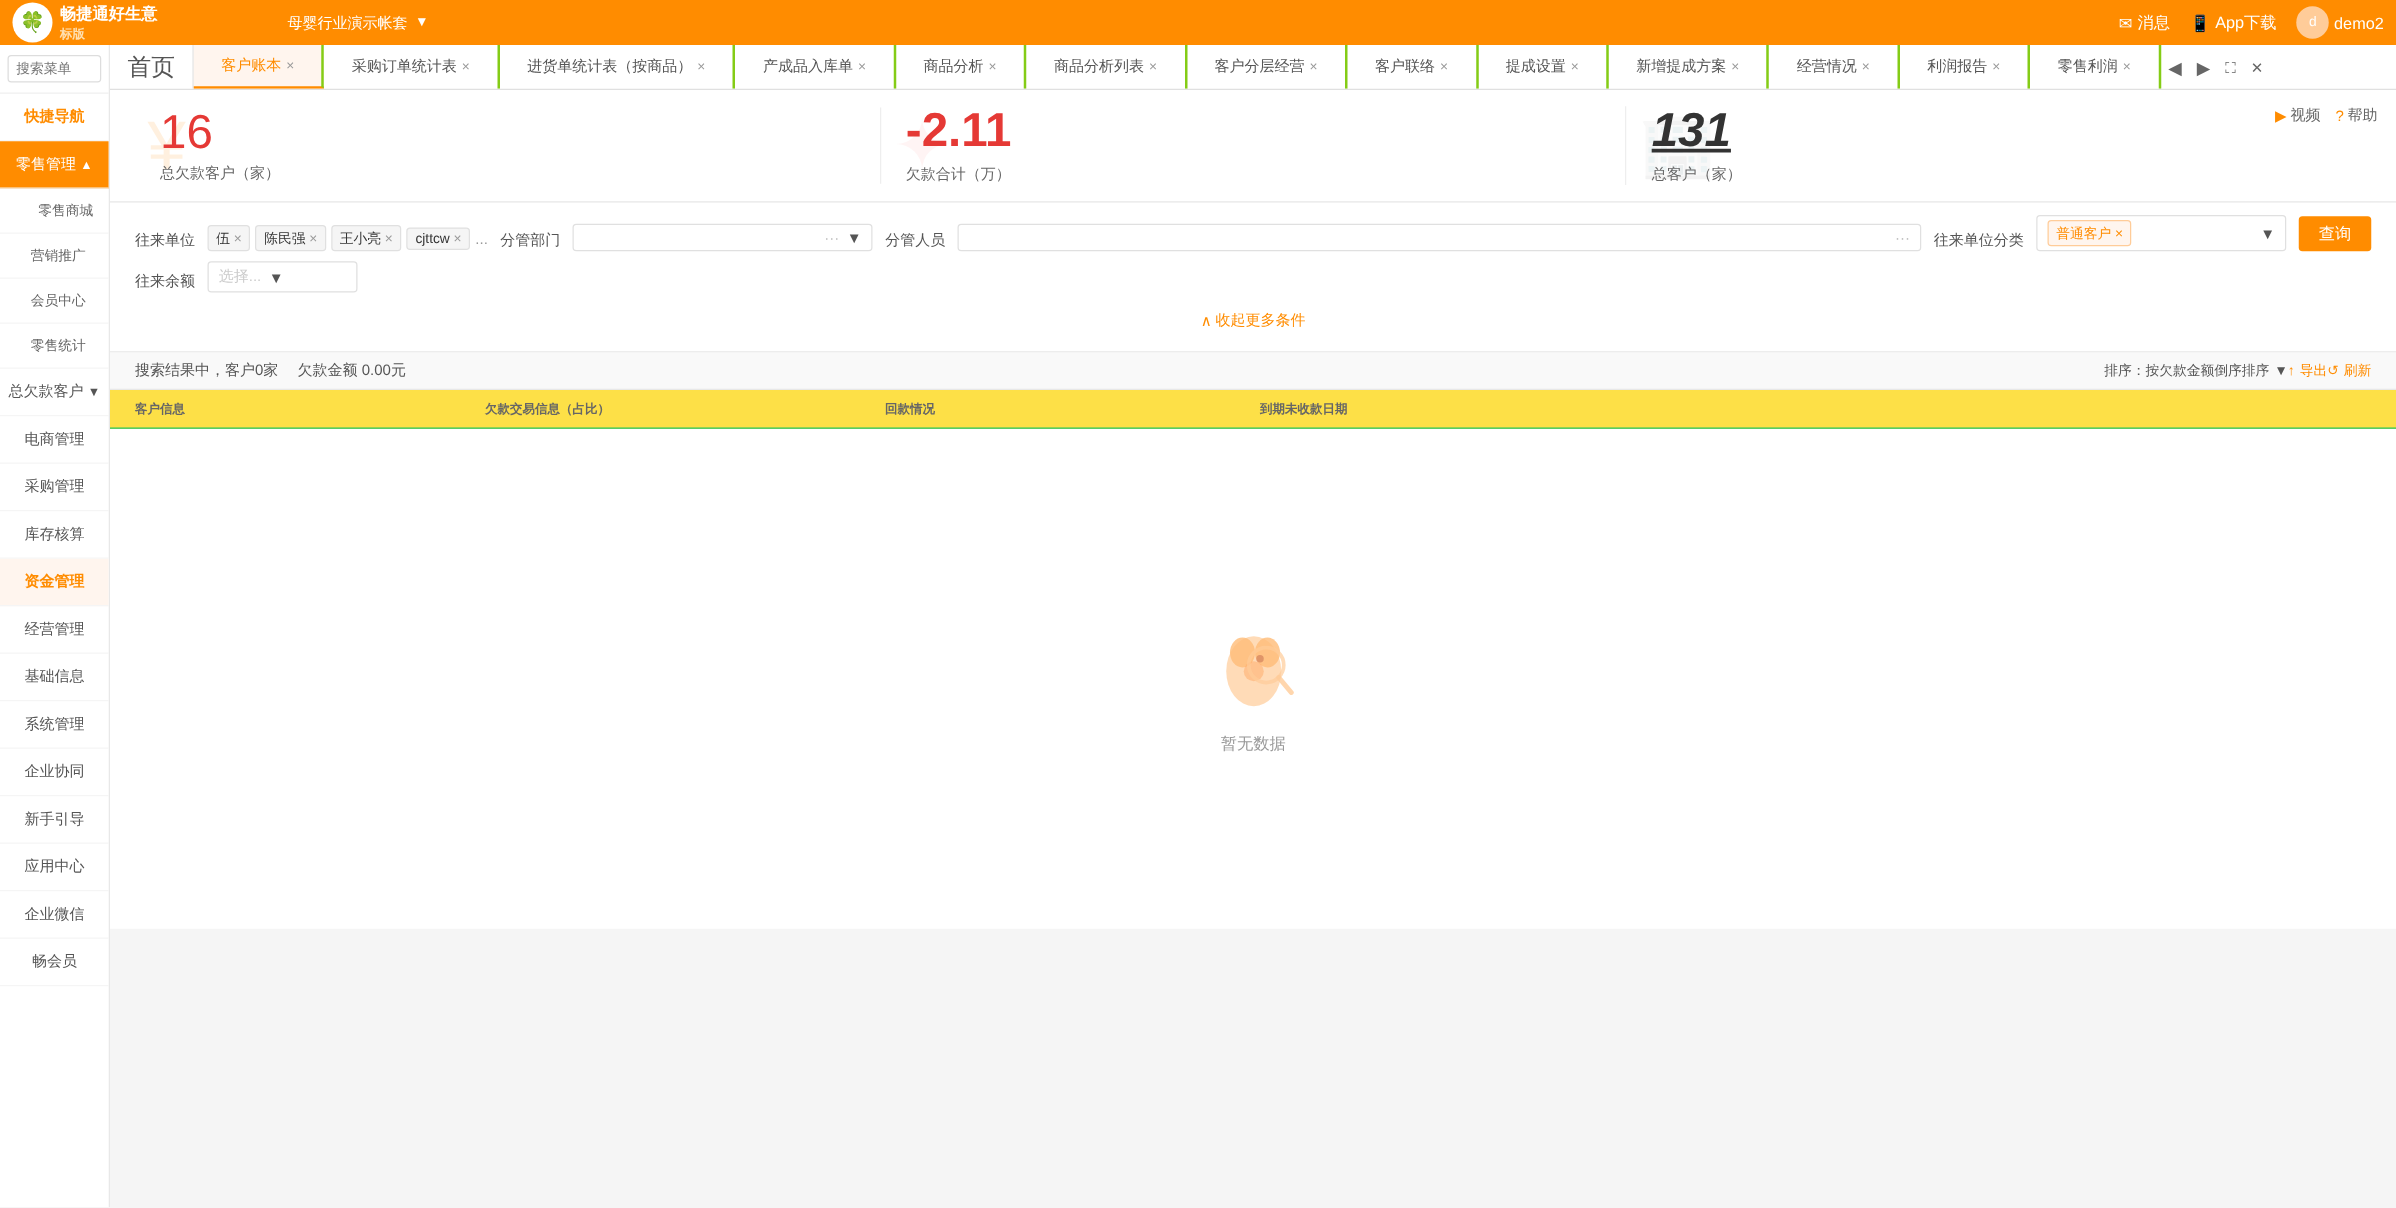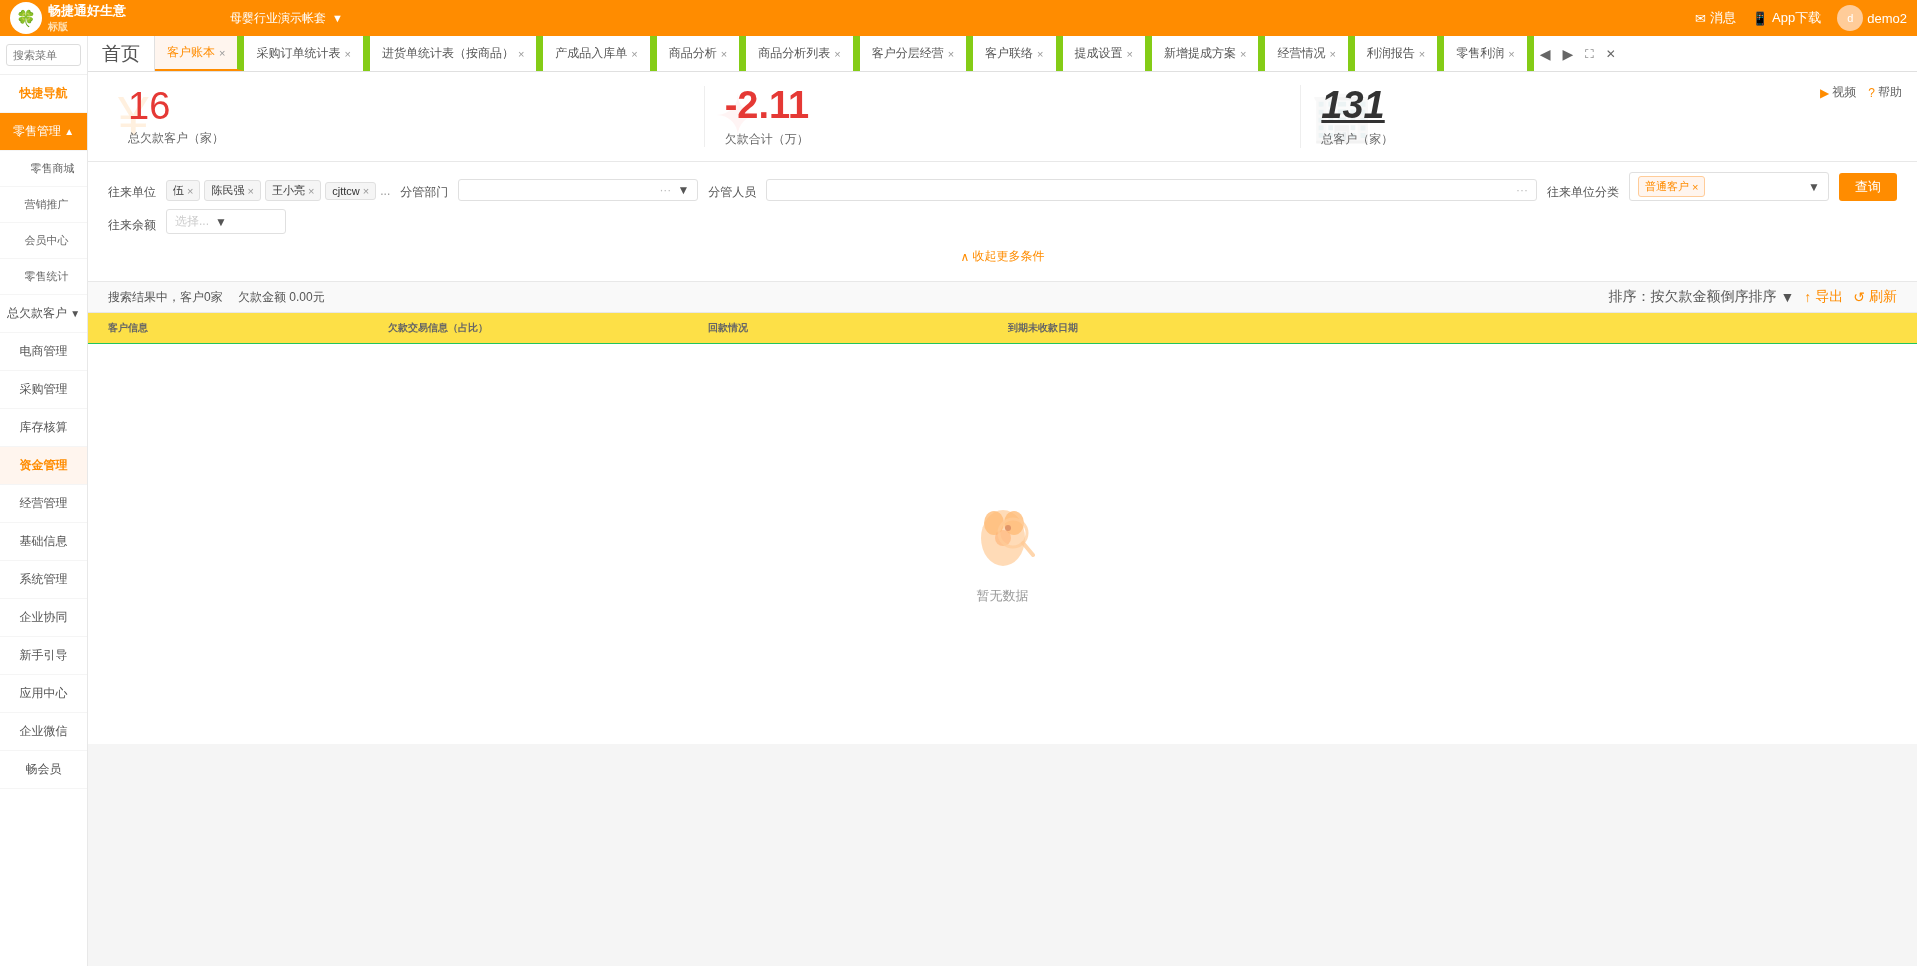--- a/index.html
+++ b/index.html
@@ -21,21 +21,21 @@
     .top-right-item { display: flex; align-items: center; gap: 4px; cursor: pointer; }
     .avatar { width: 26px; height: 26px; border-radius: 50%; background: #ffcc99; display: flex; align-items: center; justify-content: center; font-size: 11px; color: #fff; }
 
     
     .sidebar-search { padding: 8px 6px; border-bottom: 1px solid #f0f0f0; }
     .sidebar-search input { width: 100%; border: 1px solid #ddd; border-radius: 3px; padding: 4px 6px; font-size: 11px; }
     .sidebar-nav-item { padding: 10px 6px; text-align: center; font-size: 12px; color: #555; cursor: pointer; border-bottom: 1px solid #f5f5f5; }
     .sidebar-nav-item.active { background: #ff8c00; color: #fff; }
 
     
-    .tab { display: flex; align-items: center; height: 100%; padding: 0 12px; border-right: 7px solid #84cc16; font-size: 12px; cursor: pointer; white-space: nowrap; gap: 4px; color: #555; flex-shrink: 0; }
+    .tab { display: flex; align-items: center; height: 100%; padding: 0 22px; border-right: 2px solid #84cc16; font-size: 12px; cursor: pointer; white-space: nowrap; gap: 4px; color: #555; flex-shrink: 0; }
     .tab.active { color: #ff8c00; background: #fff5ee; border-bottom: 2px solid #ff8c00; }
     .tab .close-btn { font-size: 11px; color: #999; cursor: pointer; }
     .tabs-nav-btn { padding: 0 6px; cursor: pointer; color: #666; font-size: 14px; flex-shrink: 0; }
     .tabs-home { padding: 0 14px; font-size: 19px; color: #555; border-right: 1px solid #e0e0e0; height: 100%; display: flex; align-items: center; cursor: pointer; flex-shrink: 0; }
 
     
     .stats-section { background: #fff; display: flex; align-items: center; padding: 10px 20px; border-bottom: 1px solid #e8e8e8; position: relative; min-height: 90px; }
 
     
     .filter-section { background: #fff; padding: 10px 20px; border-bottom: 1px solid #e8e8e8; }
@@ -48,21 +48,21 @@
     .filter-dropdown { border: 1px solid #e0e0e0; border-radius: 3px; padding: 3px 8px; font-size: 12px; color: #555; display: flex; align-items: center; gap: 6px; min-width: 160px; cursor: pointer; }
     .filter-dropdown-wide { min-width: 240px; }
     .filter-category { border: 1px solid #e0e0e0; border-radius: 3px; padding: 3px 8px; font-size: 12px; color: #555; display: flex; align-items: center; gap: 6px; min-width: 200px; cursor: pointer; }
     .filter-selected-tag { background: #fff5ee; border: 1px solid #ffcc99; border-radius: 3px; padding: 2px 6px; font-size: 11px; display: flex; align-items: center; gap: 3px; color: #ff8c00; }
     .collapse-btn { color: #ff8c00; cursor: pointer; font-size: 12px; display: flex; align-items: center; gap: 3px; text-align: center; width: 100%; justify-content: center; padding: 6px 0; }
     .query-btn { background: #ff8c00; color: #fff; border: none; border-radius: 3px; padding: 5px 16px; font-size: 13px; cursor: pointer; }
 
     
     .results-bar { display: flex; align-items: center; justify-content: space-between; padding: 6px 20px; background: #f9f9f9; border-bottom: 1px solid #e8e8e8; }
     .results-info { font-size: 12px; color: #555; }
-    .results-actions { display: flex; align-items: center; gap: 10px; font-size: 14px; color: #555; text-align: center; }
+    .results-actions { display: flex; align-items: center; font-size: 11px; color: #555; text-align: center; }
     .results-sort { display: flex; align-items: center; gap: 4px; cursor: pointer; }
     .results-action-btn { display: flex; align-items: center; gap: 4px; cursor: pointer; color: #ff8c00; }
 
     
     .data-table { width: 100%; background: #fff; }
     .table-header { display: grid; grid-template-columns: 280px 320px 300px 1fr; padding: 8px 20px; border-bottom: 1px solid #22c55e; font-size: 10px; color: #666; font-weight: bold; background: #fde047; }
     .table-body { display: flex; flex-direction: column; align-items: center; justify-content: center; padding: 60px 20px; min-height: 400px; }
     .empty-text { font-size: 13px; color: #999; }
 
     

